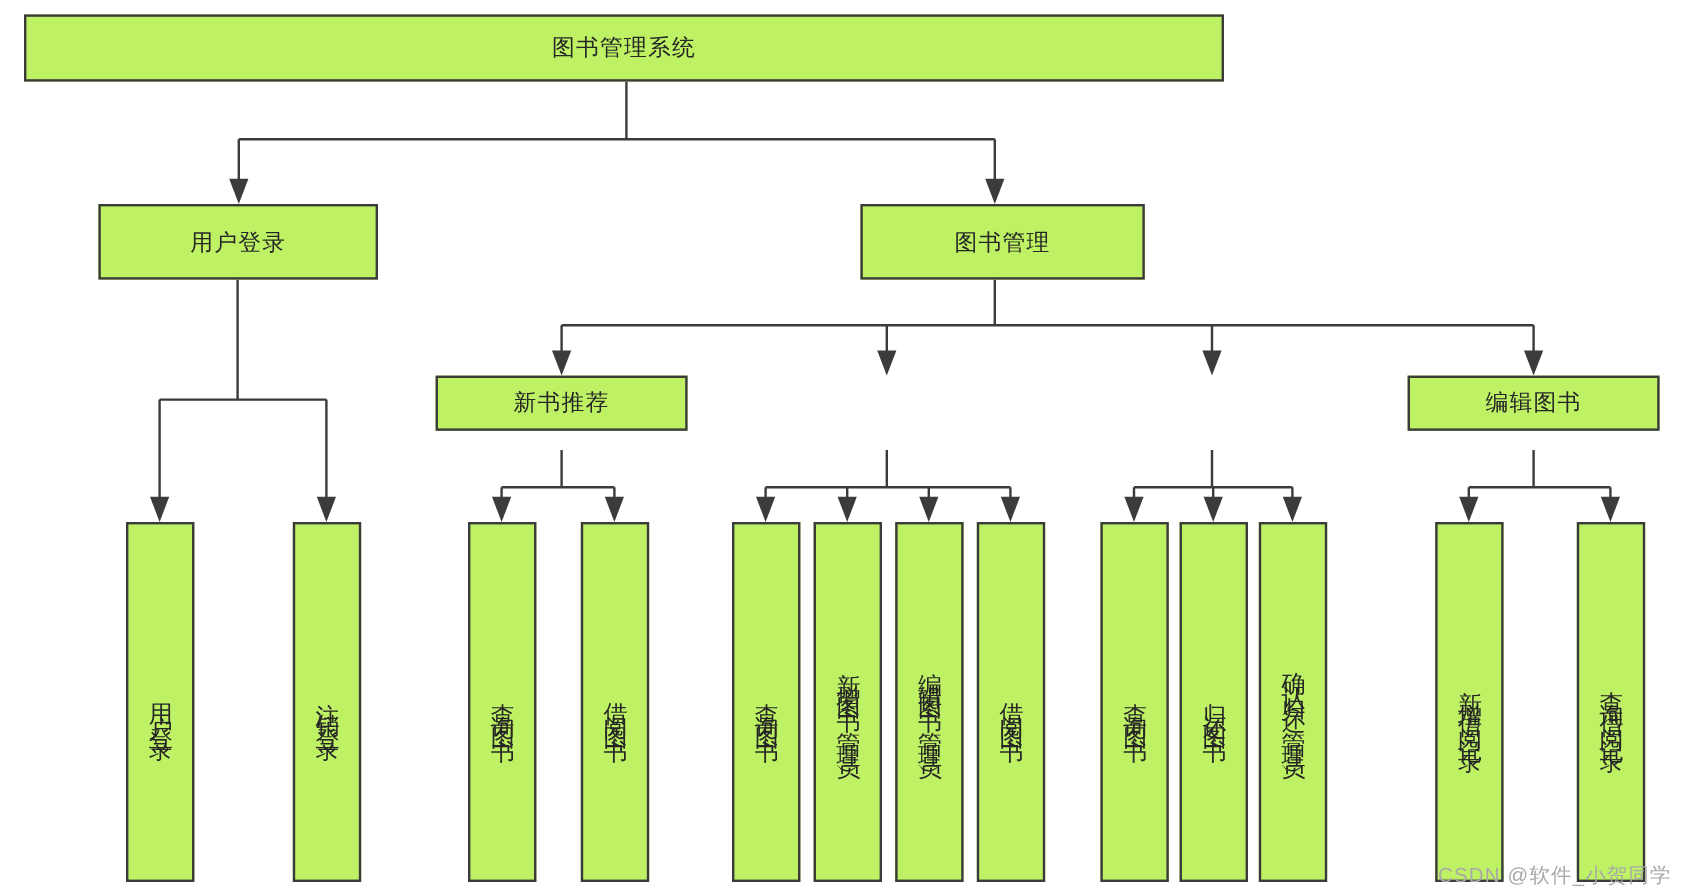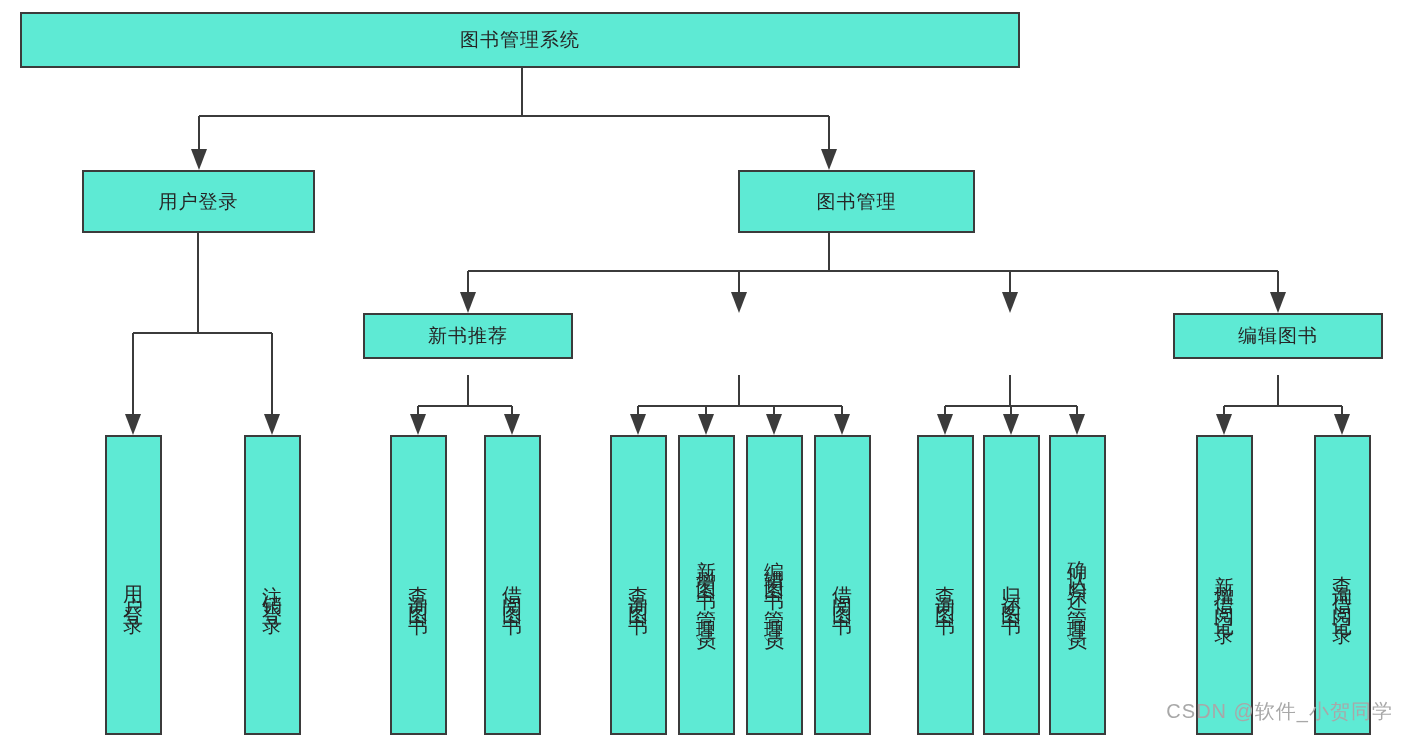--- a/index.html
+++ b/index.html
@@ -10,48 +10,48 @@
     background: var(--bg, #ffffff);
     font-family: "Liberation Sans", "DejaVu Sans", sans-serif;
     color: var(--text, #262626);
     overflow: hidden;
   }
   .wires { position: absolute; left: 0; top: 0; z-index: 0; }
   .box {
     position: absolute;
     box-sizing: border-box;
     border: 2px solid var(--line, #3b3b3b);
-    background: #5eead4;
+    background: #bef264;
     display: flex;
     align-items: center;
     justify-content: center;
     z-index: 1;
     font-size: 19px;
     letter-spacing: 1px;
     white-space: nowrap;
   }
   .root  { left: 20px;  top: 12px;  width: 1000px; height: 56px; }
   .lvl2a { left: 82px;  top: 170px; width: 233px;  height: 63px; }
-  .lvl2b { left: 738px; top: 170px; width: 237px;  height: 63px; }
+  .lvl2b { left: 717px; top: 170px; width: 237px;  height: 63px; }
   .lvl3  { top: 313px; width: 210px; height: 46px; }
   .vbox  { top: 435px; width: 57px; height: 300px; }
   .vbox span {
     writing-mode: vertical-rl;
     text-orientation: mixed;
     font-size: 20px;
     line-height: 1;
     letter-spacing: 10px;
     margin-bottom: -10px;
   }
   .watermark {
     position: absolute;
     right: 12px;
-    bottom: 22px;
+    bottom: 6px;
     z-index: 2;
-    font-size: 20px;
+    font-size: 17px;
     color: var(--wm, #a8a8a8);
     letter-spacing: 1px;
     white-space: nowrap;
   }
 </style>
 </head>
 <body>
 
 <div class="canvas" style="--line: #3b3b3b; --text: #262626; --wm: #a8a8a8; --bg: #ffffff;">
 

